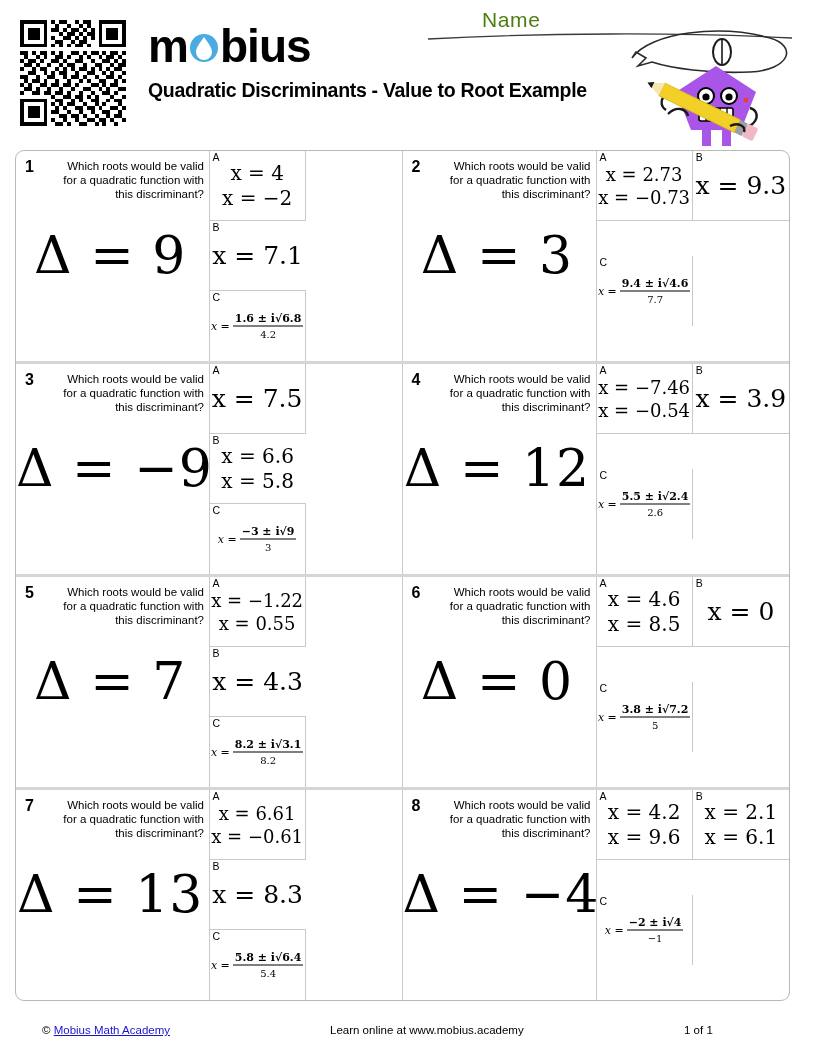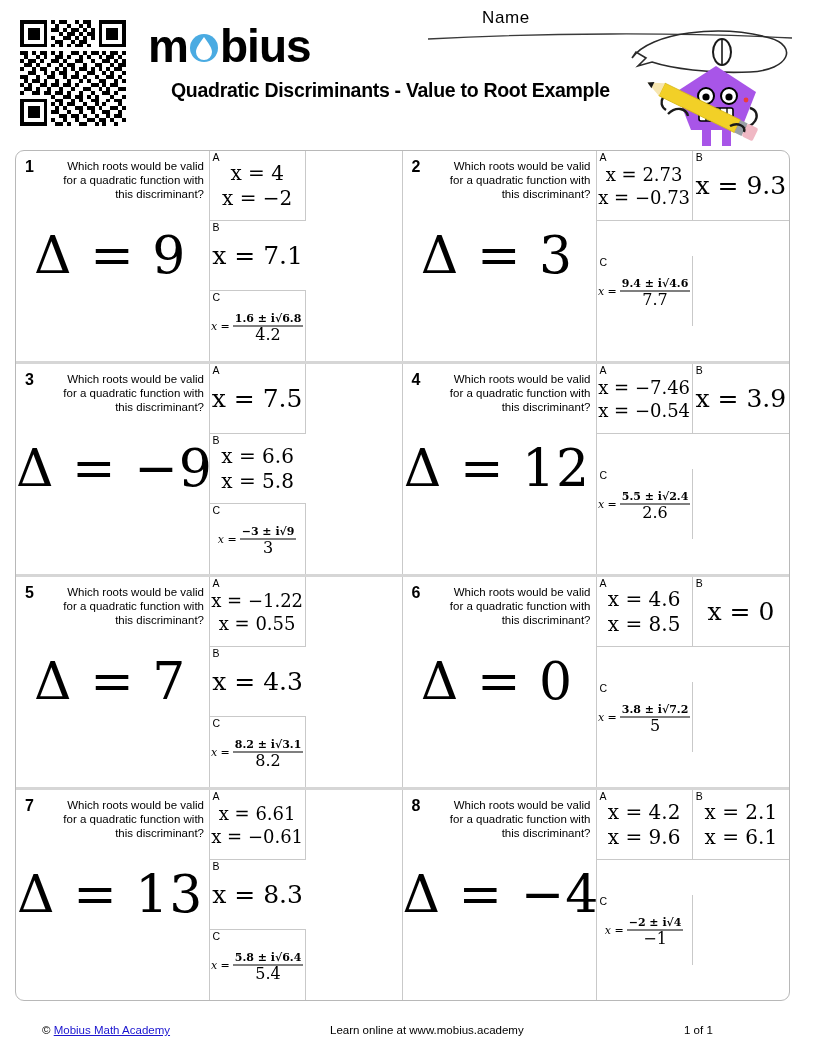--- a/index.html
+++ b/index.html
@@ -41,33 +41,32 @@
 
   .worksheet-title {
     font-family: "Liberation Sans", sans-serif;
     font-weight: bold;
     font-size: 19.5px;
     line-height: 24px;
     letter-spacing: -0.3px;
     margin-top: 8px;
     color: #000;
     width: 470px;
-    margin-left: 23px;
   }
 
   .namebox {
     position: absolute;
     left: 420px; top: 6px;
     width: 380px; height: 62px;
   }
   .namebox .namelabel {
     position: absolute;
     left: 62px; top: 2px;
-    font-size: 17px;
-    color: #000000;
+    font-size: 21px;
+    color: #4d7c0f;
     font-family: "Liberation Sans", sans-serif;
     letter-spacing: 0.6px;
   }
   .namebox svg { position:absolute; left:0; top:0; }
 
   .mascot {
     position: absolute;
     left: 630px; top: 22px;
     width: 170px; height: 128px;
   }
@@ -200,21 +199,21 @@
     padding: 0 2px 1px 2px;
     line-height: 13px;
     white-space: nowrap;
   }
   .frac .bar {
     width: 100%;
     height: 1px;
     background: #000;
   }
   .frac .den {
-    font-size: 16px;
+    font-size: 10px;
     padding-top: 1px;
     line-height: 13px;
   }
 
   
   .footer {
     position: absolute;
     left: 12px; top: 1024px;
     width: 815px;
     height: 24px;

